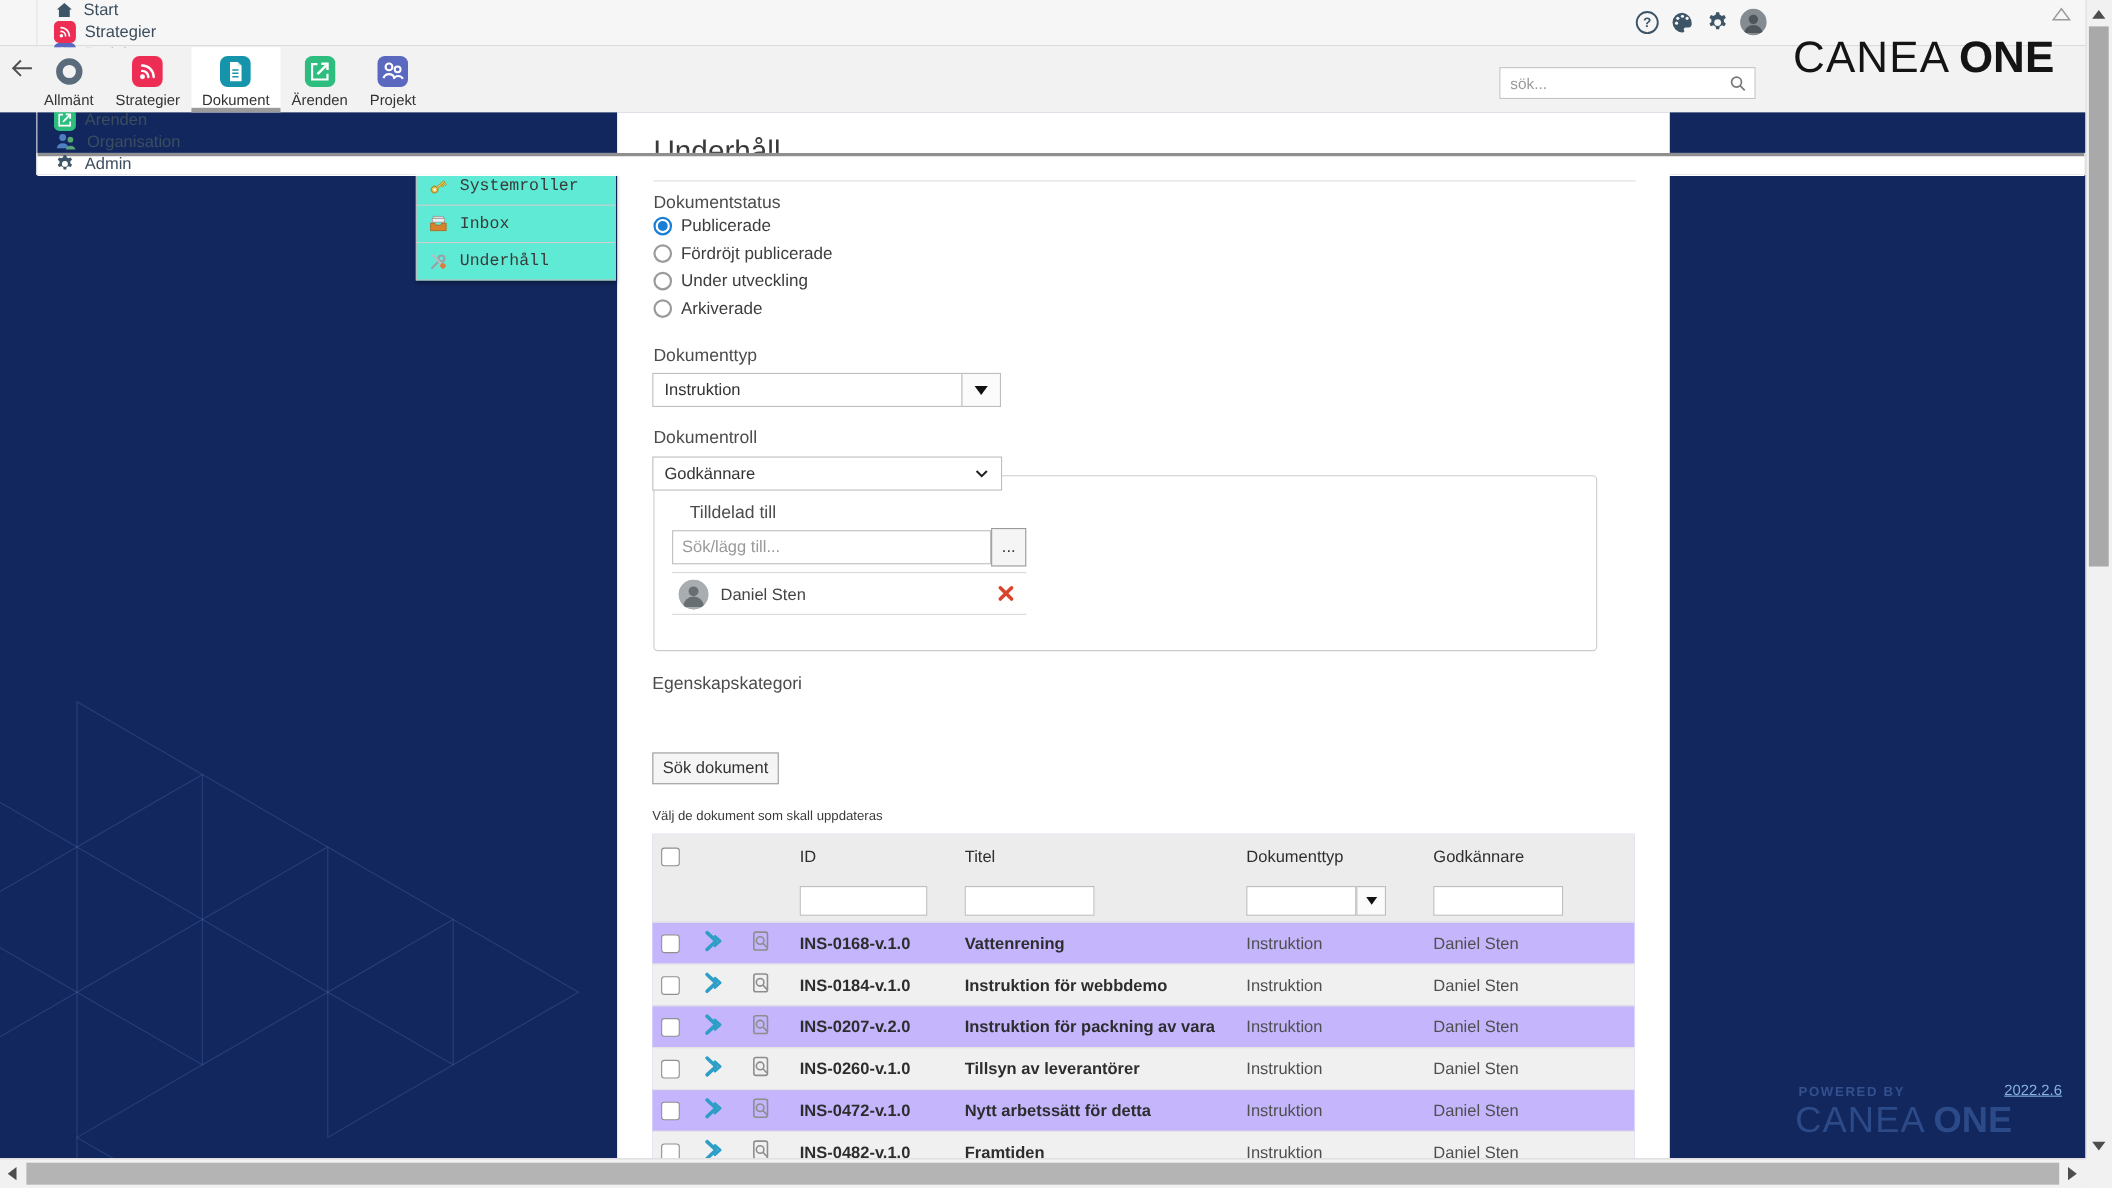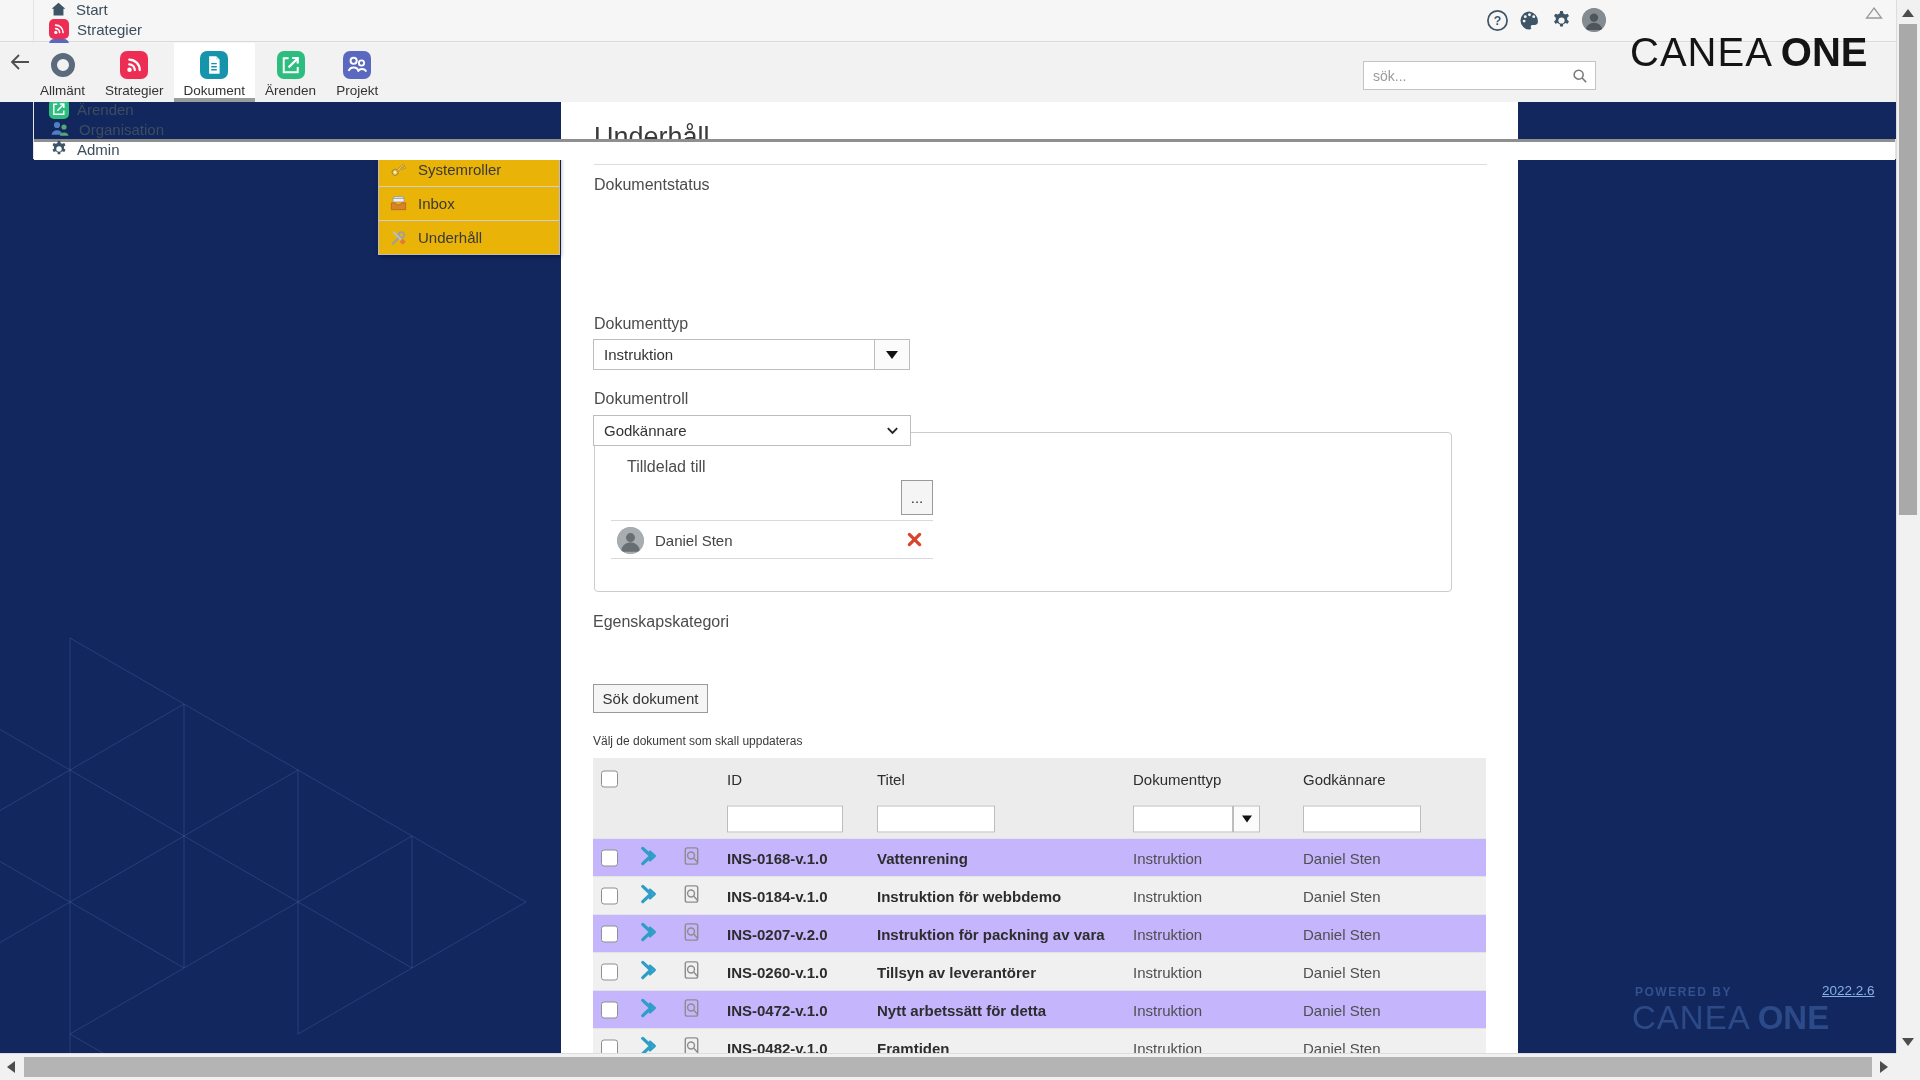--- a/index.html
+++ b/index.html
@@ -41,22 +41,22 @@
 
   .logo { left:1630px; top:30px; font-size:40px; color:#141414; letter-spacing:1px; white-space:nowrap; }
   .logo .lt { font-weight:300; }
   .logo .bd { font-weight:800; margin-left:8px; letter-spacing:0; }
 
   
   .navy { left:0; top:102px; width:1896px; height:951px; background:#12275e; }
   .tri-pattern { left:0; top:518px; }
 
   
-  .sidemenu { left:378px; top:151px; width:182px; background:#eab308; border:1px solid #bdbdbd;
-              box-shadow:1px 2px 4px rgba(0,0,0,.35); }
+  .sidemenu { left:378px; top:151px; width:182px; background:#5eead4; border:1px solid #bdbdbd;
+              box-shadow:1px 2px 4px rgba(0,0,0,.35);font-family:Liberation Mono, monospace; }
   .sm-item { height:34px; display:flex; align-items:center; gap:10px; padding:0 10px; font-size:15px;
              color:#3a3a3a; cursor:default; }
   .sm-item + .sm-item { border-top:1px solid #cfcfcf; }
 
   
   .panel { left:561px; top:102px; width:957px; height:951px; background:#fff; overflow:hidden; }
   .pg-title { left:33px; top:20px; font-size:27px; font-weight:400; color:#3a3a3a; }
   .title-rule { left:33px; top:62px; width:893px; height:1px; background:#ddd; }
 
   .flabel { font-size:16px; color:#4c4c4c; }
@@ -145,20 +145,38 @@
       <path d="M412 216 L526 282 L412 348 Z"></path>
     </svg>
   </div>
 
   <div class="abs panel">
     <div class="abs pg-title">Underhåll</div>
     <div class="abs title-rule"></div>
 
     <div class="abs flabel" style="left:33px; top:74px;">Dokumentstatus</div>
 
+    <div class="abs radio-group">
+      <div class="radio-row">
+        <span class="radio on"></span>
+        <span class="radio-label">Publicerade</span>
+      </div>
+      <div class="radio-row">
+        <span class="radio"></span>
+        <span class="radio-label">Fördröjt publicerade</span>
+      </div>
+      <div class="radio-row">
+        <span class="radio"></span>
+        <span class="radio-label">Under utveckling</span>
+      </div>
+      <div class="radio-row">
+        <span class="radio"></span>
+        <span class="radio-label">Arkiverade</span>
+      </div>
+    </div>
 
     <div class="abs flabel" style="left:33px; top:213px;">Dokumenttyp</div>
     <div class="abs selectbox" style="left:32px; top:237px; width:282px; height:31px;">
       <span>Instruktion</span>
     </div>
     <div class="abs combo-btn" style="left:313px; top:237px; width:36px; height:31px;">
       <span class="tri-down"></span>
     </div>
 
     <div class="abs flabel" style="left:33px; top:288px;">Dokumentroll</div>
@@ -166,20 +184,23 @@
     <div class="abs fieldset"></div>
 
     <div class="abs selectbox" style="left:32px; top:313px; width:318px; height:31px; z-index:2;">
       <span>Godkännare</span>
       <svg width="15" height="15" viewBox="0 0 16 16" fill="none" stroke="#222" stroke-width="2">
           <path d="M3 5.5l5 5 5-5"></path>
         </svg>
     </div>
 
     <div class="abs flabel" style="left:50px; top:356px;margin-left:16px;">Tilldelad till</div>
+    <div class="abs inputbox" style="left:50px; top:380px; width:290px; height:31px;">
+      <input type="text" placeholder="Sök/lägg till..." style="">
+    </div>
     <div class="abs btn" style="left:340px; top:378px; width:32px; height:35px; border-color:#9a9a9a;">...</div>
 
     <div class="abs sep" style="left:50px; top:418px; width:322px;"></div>
 
     <div class="abs" style="left:50px; top:422px; width:322px; height:33px;">
       <span class="abs person-avatar" style="left:6px; top:3px;">
         <svg width="27" height="27" viewBox="0 0 24 24">
           <circle cx="12" cy="12" r="12" fill="#a8adb1"></circle>
           <circle cx="12" cy="9.4" r="4" fill="#686f73"></circle>
           <path d="M3.6 22a8.4 8.4 0 0 1 16.8 0z" fill="#686f73"></path>

